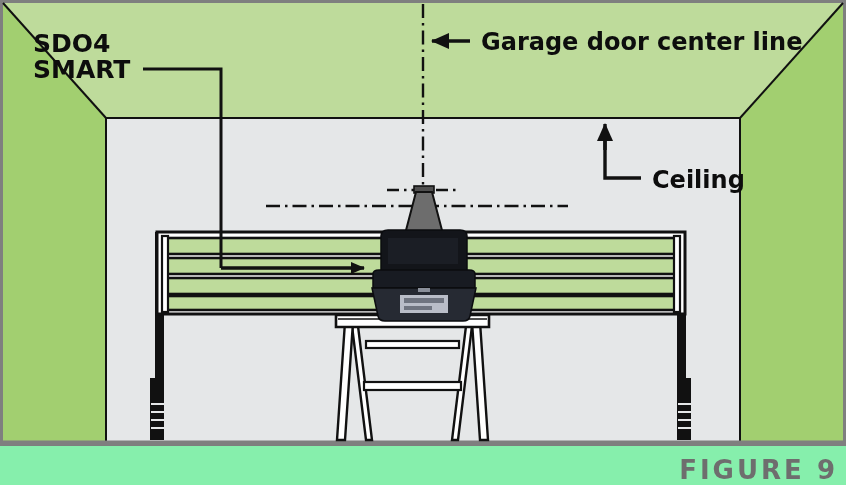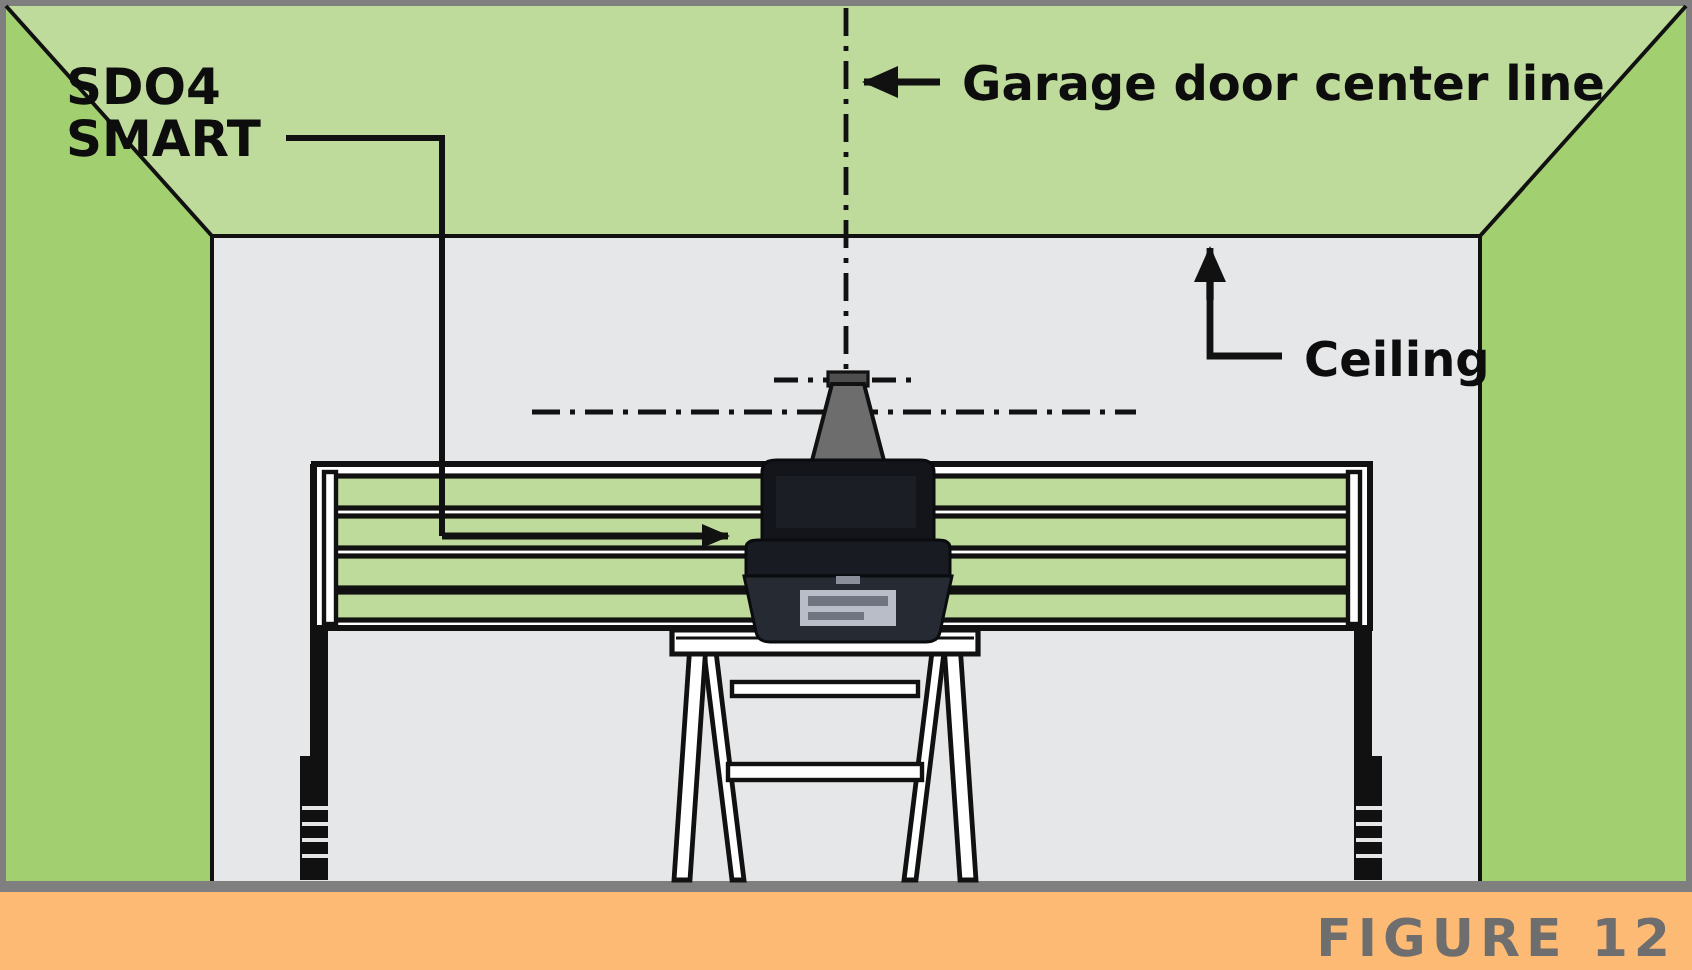--- a/index.html
+++ b/index.html
@@ -8,21 +8,21 @@
     background: #ffffff;
   }
   body {
     font-family: "DejaVu Sans", sans-serif;
   }
   #figure-root {
     position: relative;
     width: 846px;
     height: 485px;
     overflow: hidden;
-    background: #fdba74;
+    background: #86efac;
   }
   #scene-svg {
     position: absolute;
     left: 0;
     top: 0;
   }
   .fig-caption {
     position: absolute;
     right: 8px;
     bottom: 2px;
@@ -169,15 +169,15 @@
     </g>
 
     <g>
       <text class="svg-label lbl-md" x="652" y="188">Ceiling</text>
       <polyline points="641,178 605,178 605,140" fill="none" stroke="#111111" stroke-width="3.4"></polyline>
       <line x1="605" y1="150" x2="605" y2="124" stroke="#111111" stroke-width="3.4" marker-end="url(#arrowU)"></line>
     </g>
 
   </svg>
 
-  <div class="fig-caption">FIGURE 12</div>
+  <div class="fig-caption">FIGURE 9</div>
 
 </div>
 
 </body></html>

